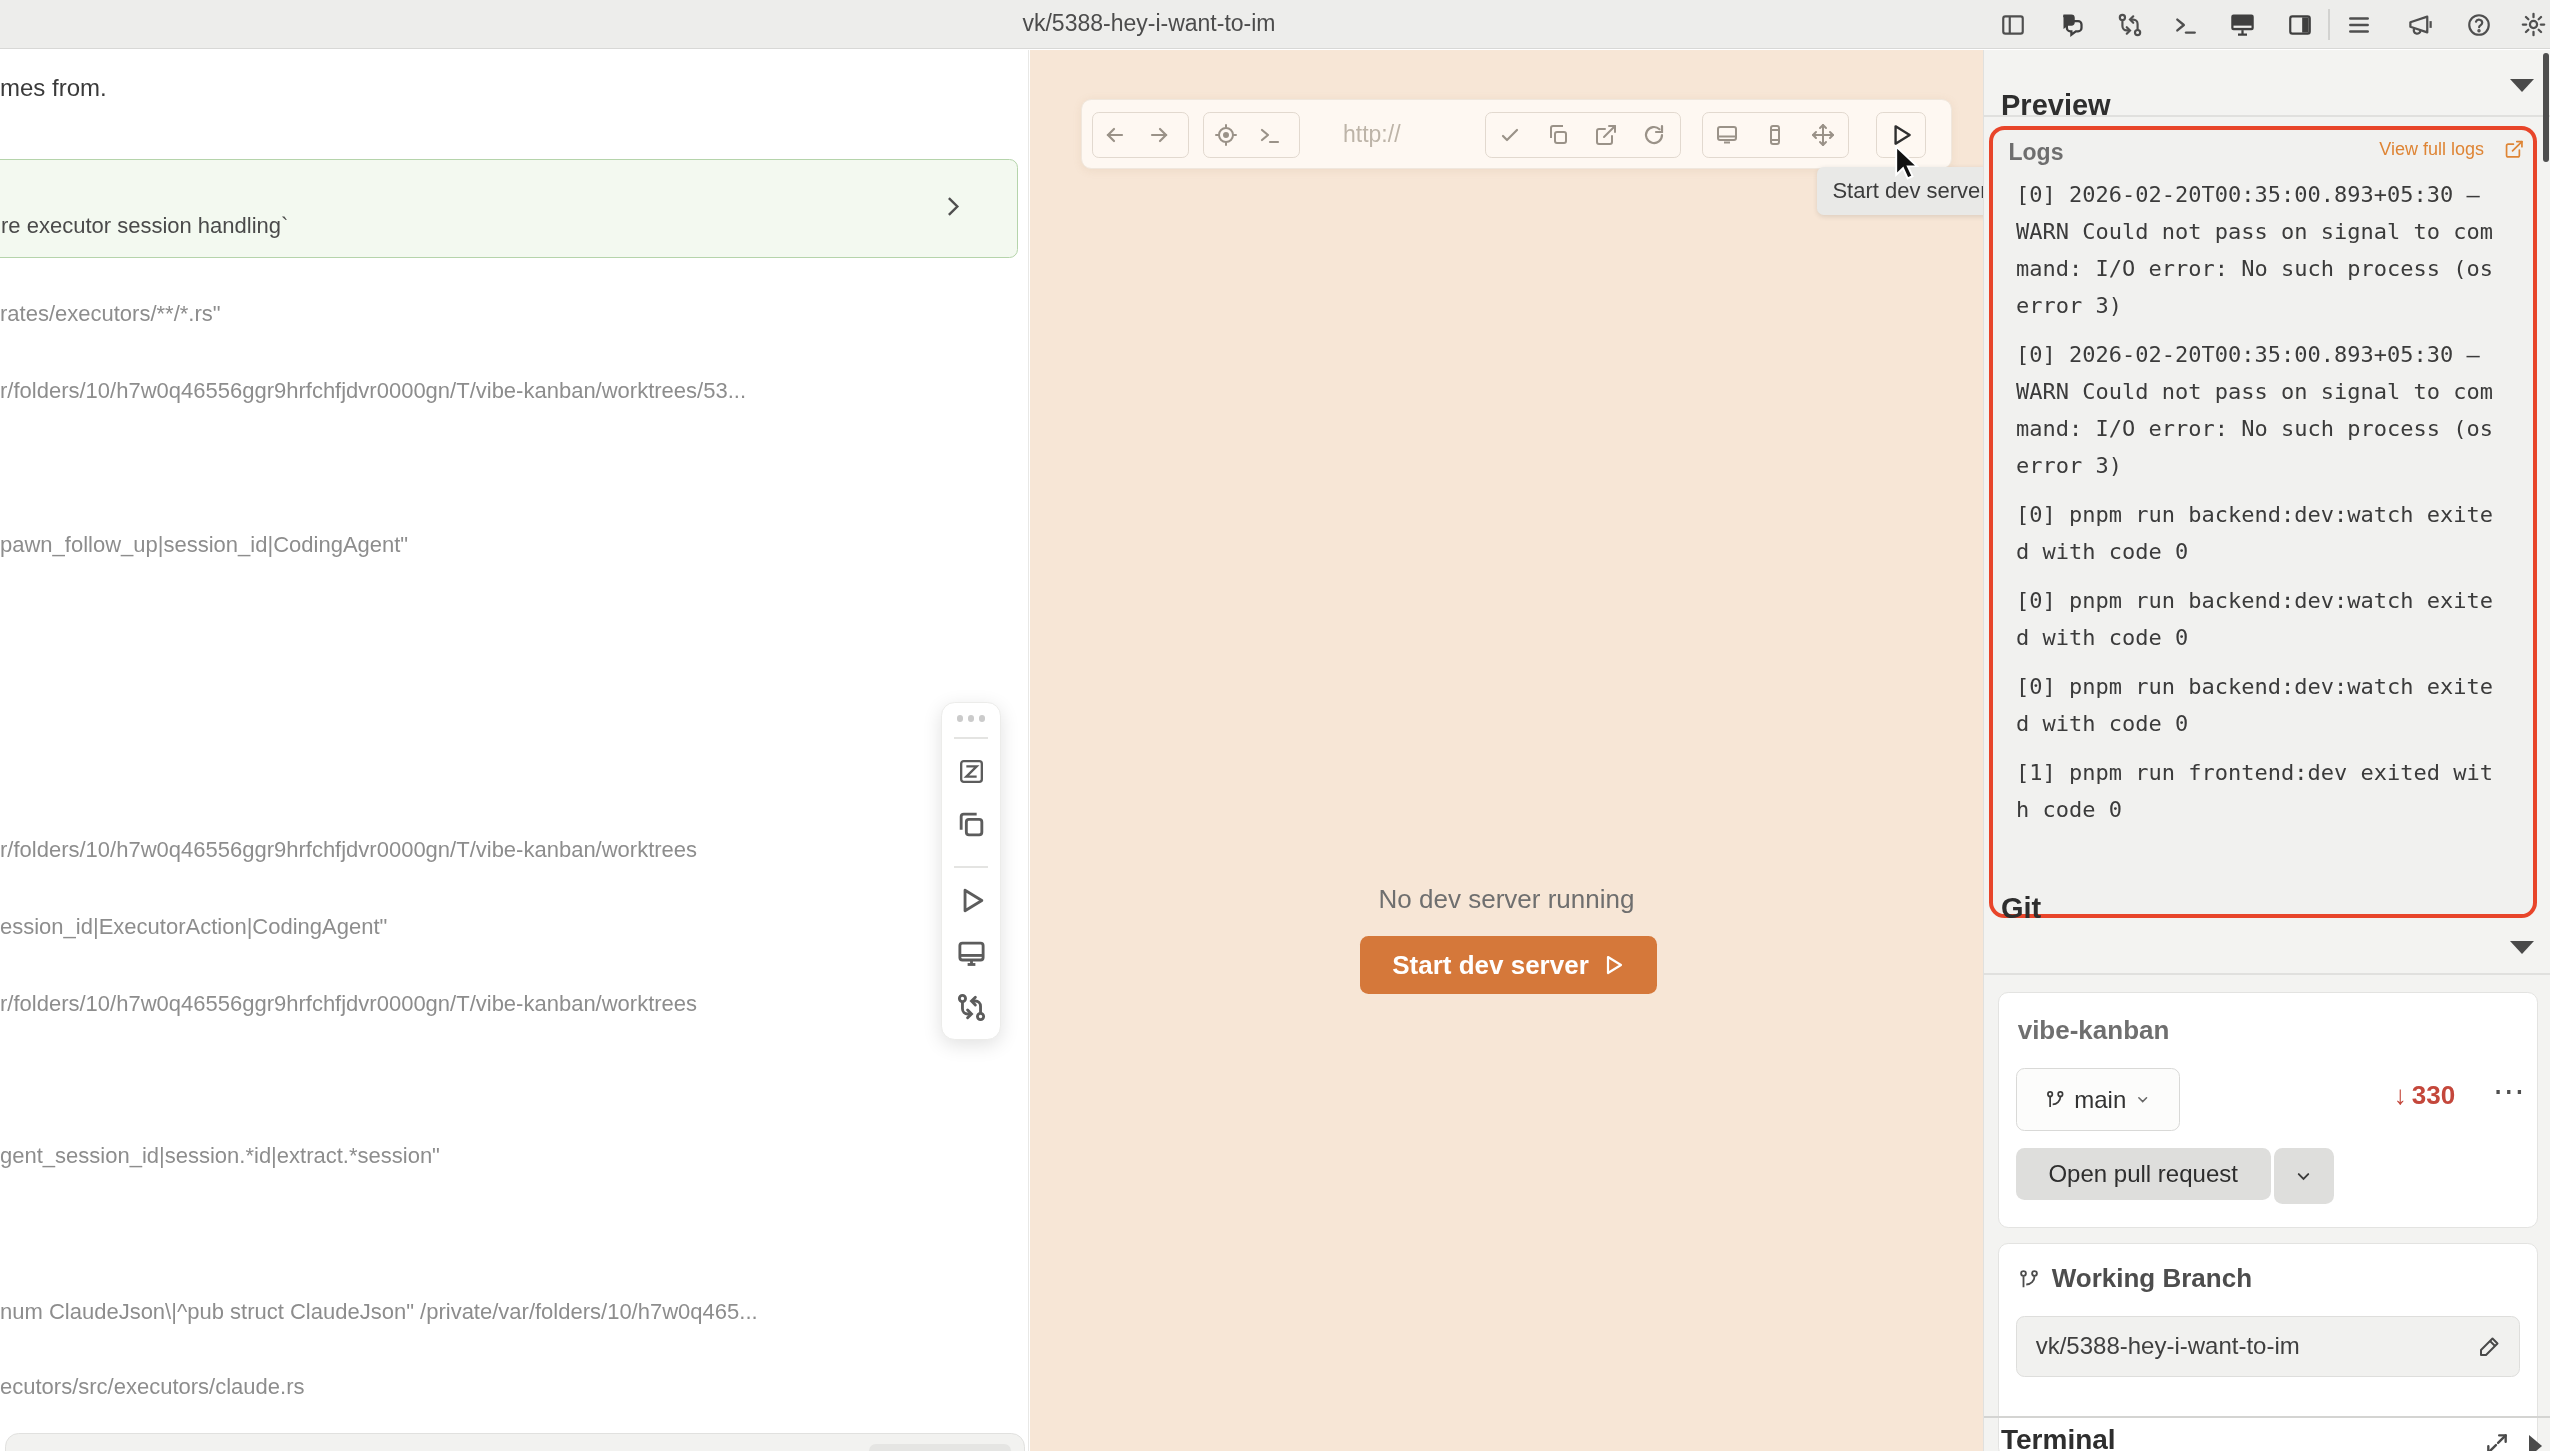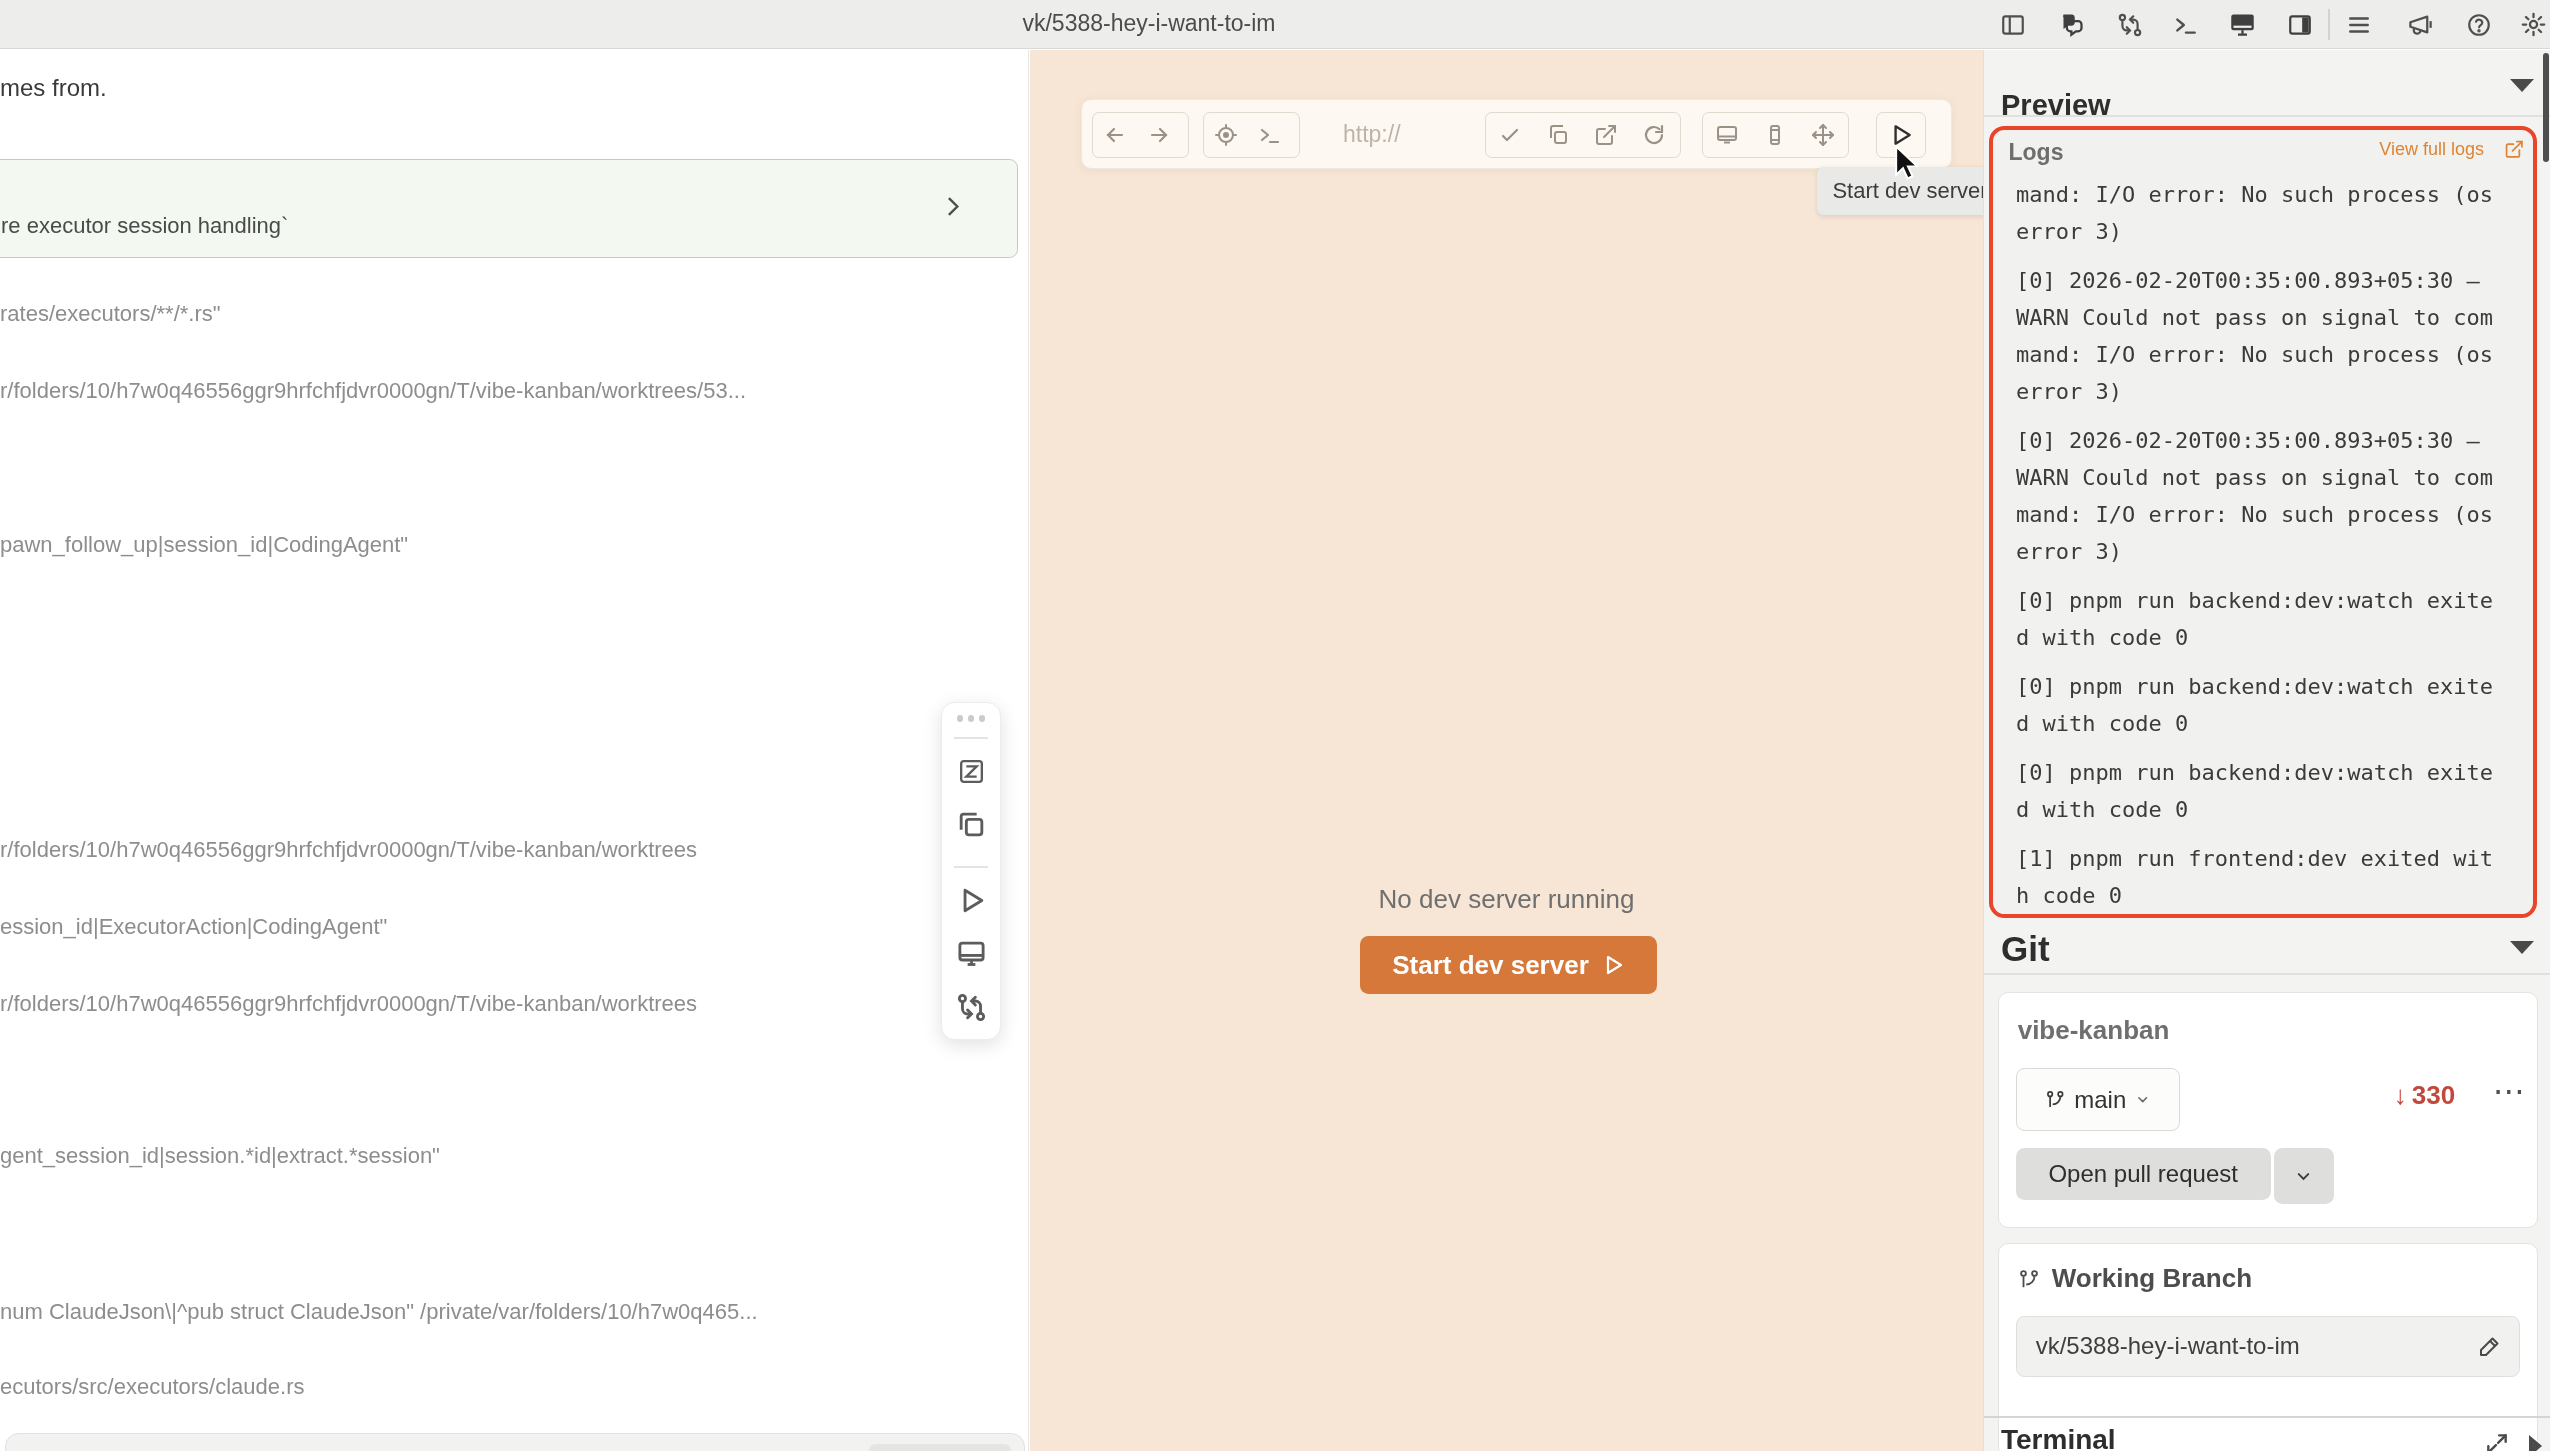--- a/index.html
+++ b/index.html
@@ -48,21 +48,21 @@
   .preview-hdr { position:absolute; left:17px; top:15.4px; font-size:29px;margin-top:24px; }
   .chev-down { width:0; height:0; border-left:12px solid transparent; border-right:12px solid transparent; border-top:13.7px solid #4A4A4A; position:absolute; cursor:pointer; }
   .rp-div { position:absolute; left:0; width:567px; height:1.7px; background:#E0E0DE; }
 
   .logs-box { position:absolute; left:5.1px; top:76px; width:548px; height:792px; background:#F1F1EF; border:4.3px solid #E8452A; border-radius:15.4px; overflow:hidden; }
   .logs-hdr { position:absolute; left:15.4px; top:8.5px; font-size:23px; font-weight:600; color:#6E6E6E; }
   .logs-link { position:absolute; right:8.5px; top:8.5px; font-size:18px; color:#DE8434; display:flex; align-items:center; gap:20px; cursor:pointer; }
   .logs-body { position:absolute; left:23px; top:46px; width:485px; }
   .log-entry { font-family:"DejaVu Sans Mono", monospace; font-size:22px; line-height:37px; color:#3B3B3B; word-break:break-all; margin-bottom:12px; }
 
-  .git-hdr { position:absolute; left:17px; top:879px; font-size:35px; }
+  .git-hdr { position:absolute; left:17px; top:842px; font-size:29px; }
   .card { position:absolute; left:13.7px; background:#FFFFFF; border:0.9px solid #E3E3E1; border-radius:10.2px; width:540px; }
   .git-card { top:942px; height:236px; }
   .repo-name { position:absolute; left:19px; top:22px; font-size:26px; font-weight:600; color:#6F6F6F; }
   .branch-btn { position:absolute; left:17px; top:75px; width:164px; height:63px; border:1.7px solid #D9D9D7; background:#FCFCFB; border-radius:8.5px; display:flex; align-items:center; justify-content:center; gap:8.5px; font-size:24px; color:#333; cursor:pointer; }
   .behind { position:absolute; left:395px; top:87px; font-size:26px; font-weight:600; color:#C4473B; display:flex; gap:5.1px; }
   .more-dots { position:absolute; left:494px; top:79px; font-size:32px; color:#4F4F4F; cursor:pointer; }
   .pr-btn { position:absolute; left:17px; top:155px; width:255px; height:52px; background:#DEDEDC; border-radius:8.5px; font-size:24px; color:#2E2E2E; display:flex; align-items:center; justify-content:center; cursor:pointer; }
   .pr-chev { position:absolute; left:275px; top:155px; width:60px; height:56px; background:#DEDEDC; border-radius:8.5px; display:flex; align-items:center; justify-content:center; color:#3A3A3A; cursor:pointer; }
 
   .wb-card { top:1193px; height:215px; }
@@ -350,21 +350,20 @@
       <div class="logs-hdr">Logs</div>
       <div class="logs-link">
         <span>View full logs</span>
         <svg width="20.5" height="20.5" viewBox="0 0 24 24" fill="none" stroke="#DE8434" stroke-width="2" stroke-linecap="round" stroke-linejoin="round">
             <path d="M18 13v6a2 2 0 0 1-2 2H5a2 2 0 0 1-2-2V8a2 2 0 0 1 2-2h6"></path>
             <path d="M15 3h6v6"></path>
             <path d="M10 14L21 3"></path>
           </svg>
       </div>
       <div class="logs-body">
-        <div class="log-entry">mand: I/O error: No such process (os error 3)</div>
         <div class="log-entry">[0] 2026-02-20T00:35:00.893+05:30 — WARN Could not pass on signal to command: I/O error: No such process (os error 3)</div>
         <div class="log-entry">[0] 2026-02-20T00:35:00.893+05:30 — WARN Could not pass on signal to command: I/O error: No such process (os error 3)</div>
         <div class="log-entry">[0] pnpm run backend:dev:watch exited with code 0</div>
         <div class="log-entry">[0] pnpm run backend:dev:watch exited with code 0</div>
         <div class="log-entry">[0] pnpm run backend:dev:watch exited with code 0</div>
         <div class="log-entry">[1] pnpm run frontend:dev exited with code 0</div>
       </div>
     </div>
 
     <div class="git-hdr rp-h">Git</div>

